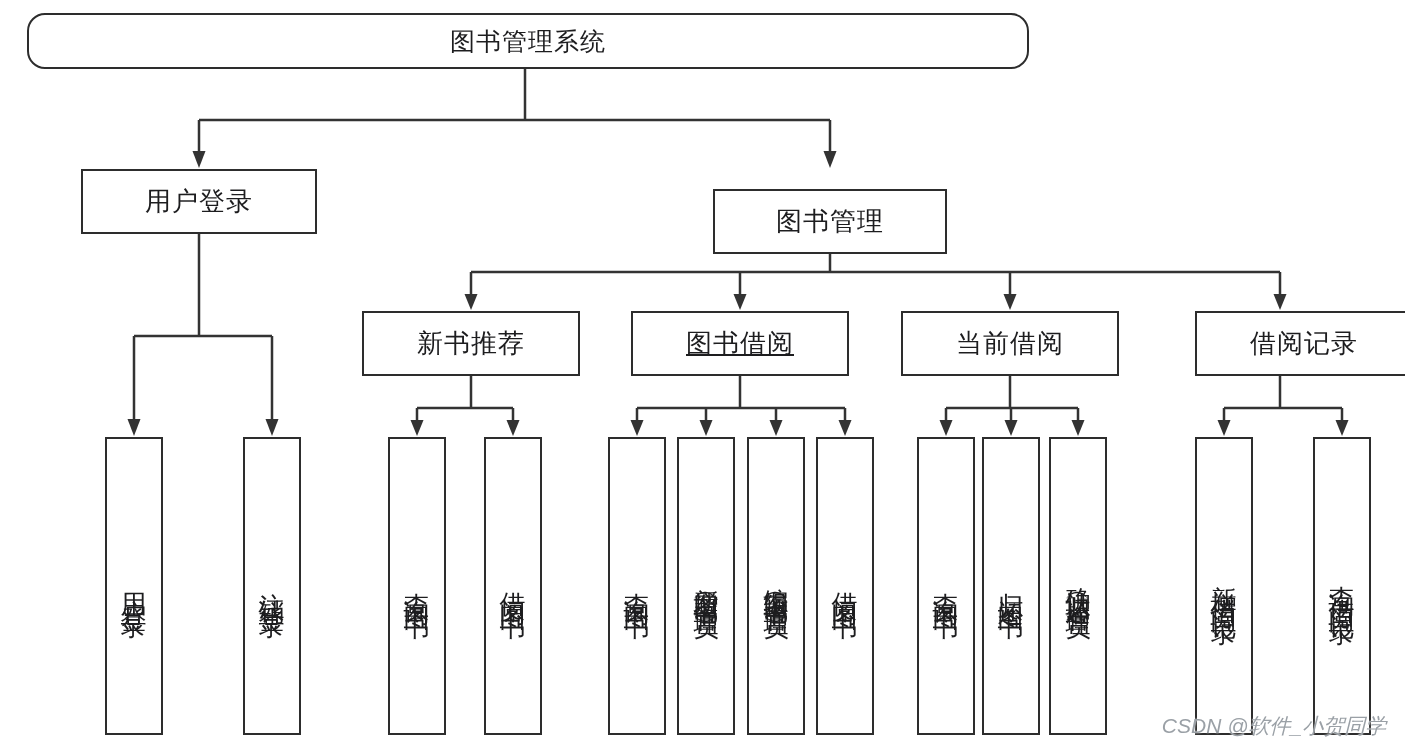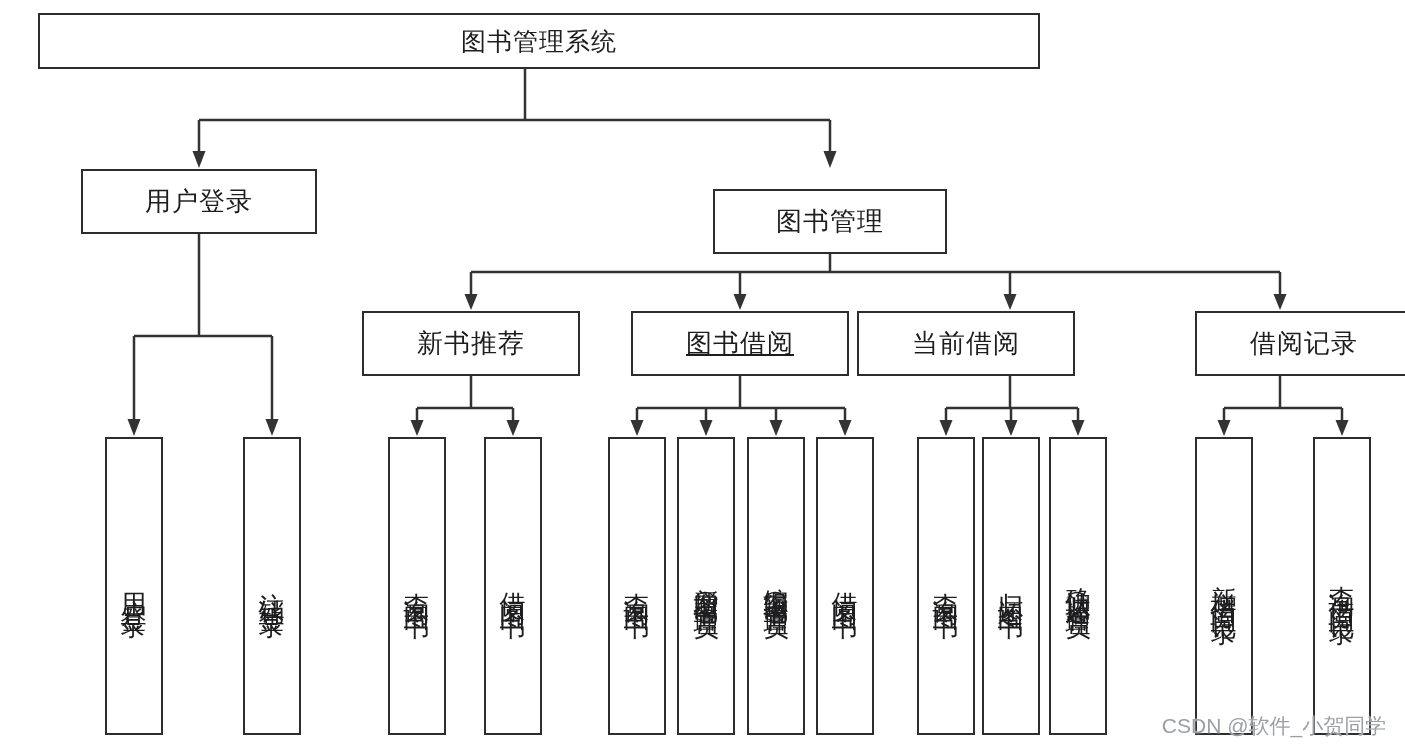--- a/index.html
+++ b/index.html
@@ -7,47 +7,48 @@
     position:relative;width:1405px;height:747px;background:#ffffff;overflow:hidden;
     font-family:"Liberation Sans", sans-serif;color:#1d1d1f;
   }
   .wires{position:absolute;left:0;top:0;z-index:0;}
   .node{
     position:absolute;box-sizing:border-box;background:#ffffff;
     border:2.5px solid #2d2d2d;display:flex;align-items:center;justify-content:center;
     z-index:1;
   }
   .node .lbl{font-size:26px;letter-spacing:1px;white-space:nowrap;}
-  .root-box{left:38px;top:13px;width:1002px;height:56px;border-width:2px;}
+  .root-box{left:27px;top:13px;width:1002px;height:56px;border-width:2px;border-radius:18px;}
   .root-box .lbl{font-size:25px;}
   
   .n-userlogin{left:81px;top:169px;width:236px;height:65px;}
   .n-bookmgmt{left:713px;top:169px;width:234px;height:65px;margin-top:20px;}
   
   .lv3{top:311px;width:218px;height:65px;}
   .n-newrec{left:362px;}
   .n-borrowmod{left:631px;text-decoration:underline;}
-  .n-current{left:857px;}
+  .n-current{left:901px;}
   .n-records{left:1195px;}
   
   .leaf{top:437px;width:58px;height:298px;}
   .leaf .lbl{
     writing-mode:vertical-rl;text-orientation:mixed;
     font-size:26px;letter-spacing:7px;line-height:1;
   }
   .leaf .lbl.dense{letter-spacing:4px;font-size:25px;}
   .x-105{left:105px;} .x-243{left:243px;}
   .x-388{left:388px;} .x-484{left:484px;}
   .x-608{left:608px;} .x-677{left:677px;} .x-747{left:747px;} .x-816{left:816px;}
   .x-917{left:917px;} .x-982{left:982px;} .x-1049{left:1049px;}
   .x-1195{left:1195px;} .x-1313{left:1313px;}
   .watermark{
     position:absolute;left:1150px;top:712px;width:248px;z-index:2;
     font-size:21px;color:#9aa0a6;text-align:center;white-space:nowrap;
     text-shadow:0 0 2px #ffffff;
+    font-style:italic;
   }
 </style>
 </head>
 <body>
 
 <div class="canvas">
 
   <svg class="wires" width="1405" height="747" viewBox="0 0 1405 747">
 
     <g stroke="#333333" stroke-width="2.5" fill="none">

